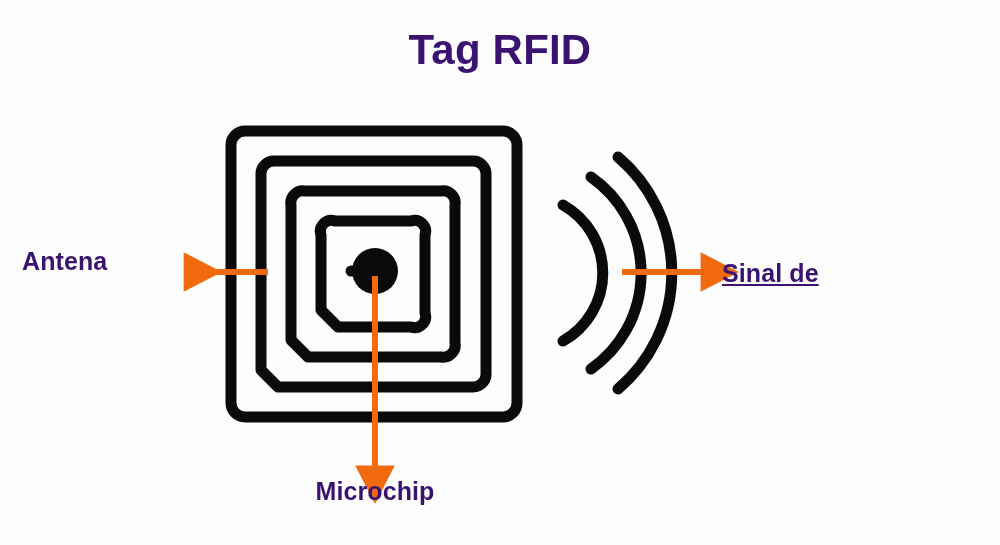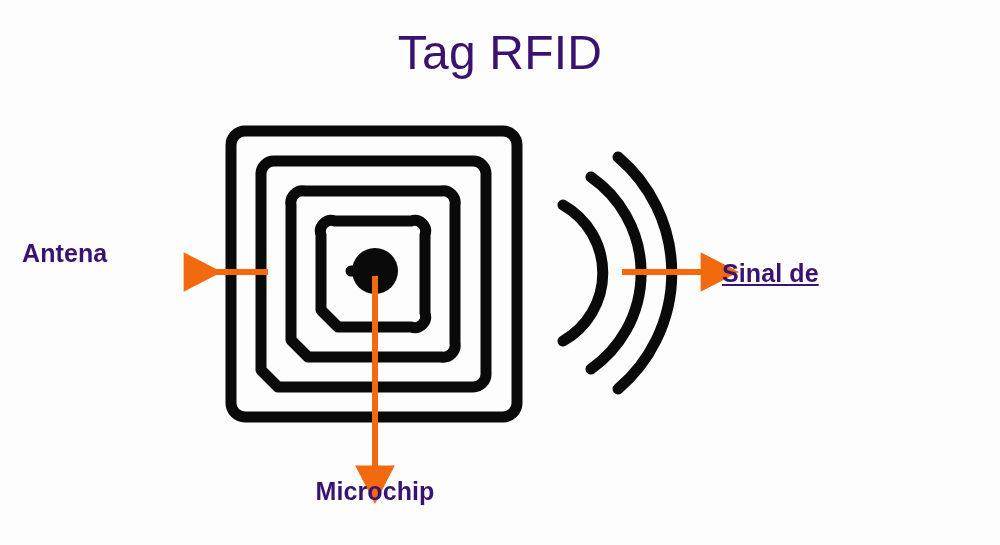--- a/index.html
+++ b/index.html
@@ -24,38 +24,38 @@
     width: 1000px;
     height: 545px;
     display: block;
   }
   .title-text {
     position: absolute;
     left: 0;
     top: 27px;
     width: 1000px;
     text-align: center;
-    font-size: 48px;
-    font-weight: normal;
+    font-size: 42px;
+    font-weight: bold;
     letter-spacing: 0.2px;
     color: #3a1370;
     line-height: 1.08;
     white-space: nowrap;
   }
   .label {
     position: absolute;
     font-size: 25px;
     font-weight: bold;
     color: #3a1370;
     line-height: 1.22;
     letter-spacing: 0.1px;
   }
   .label-antenna {
     left: 22px;
-    top: 238px;
+    top: 246px;
     width: 170px;
     text-align: left;
   }
   .label-signal {
     left: 722px;
     top: 258px;
     width: 268px;
     text-align: left;
     text-decoration: underline;
   }

